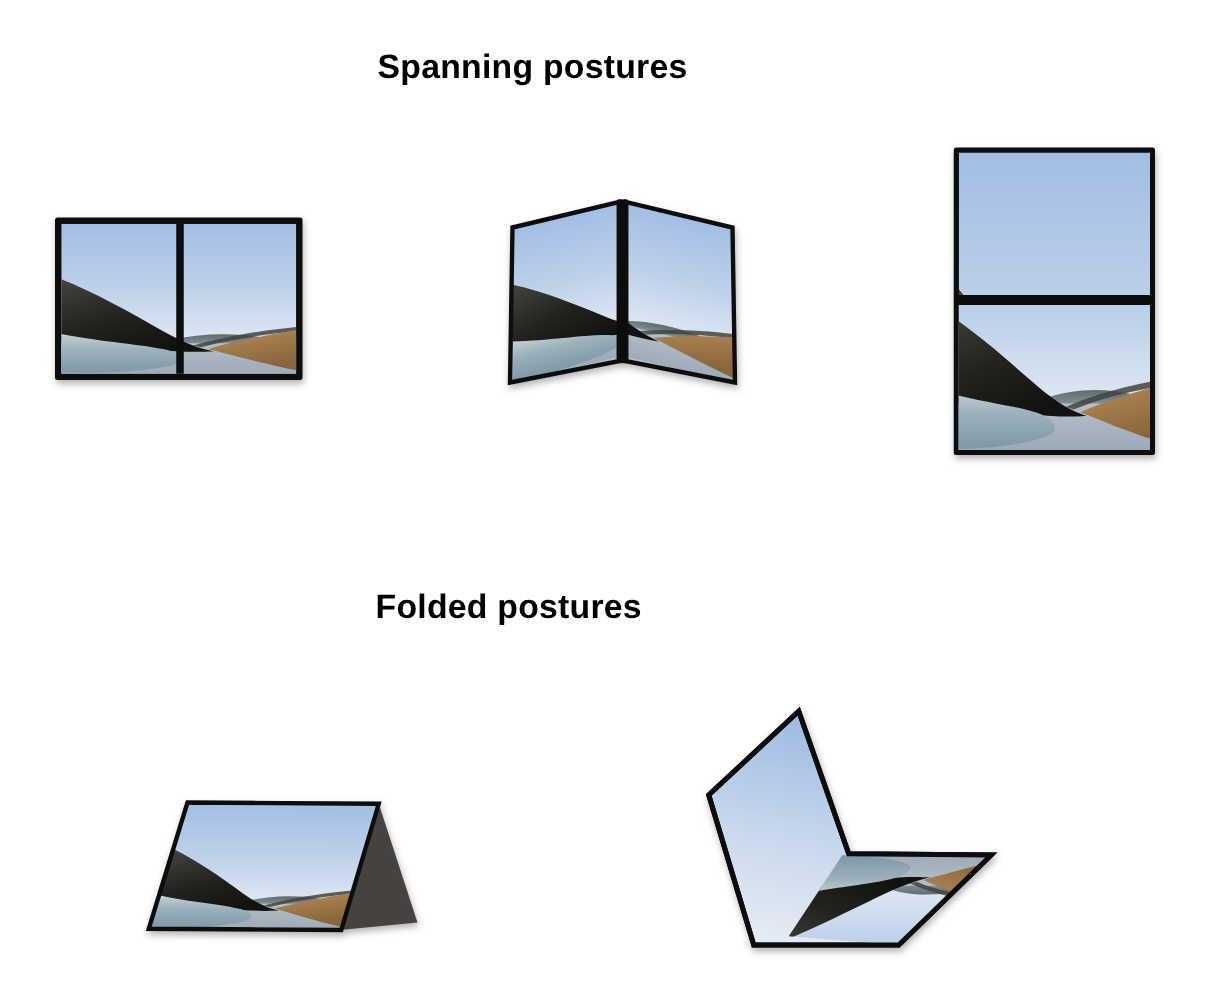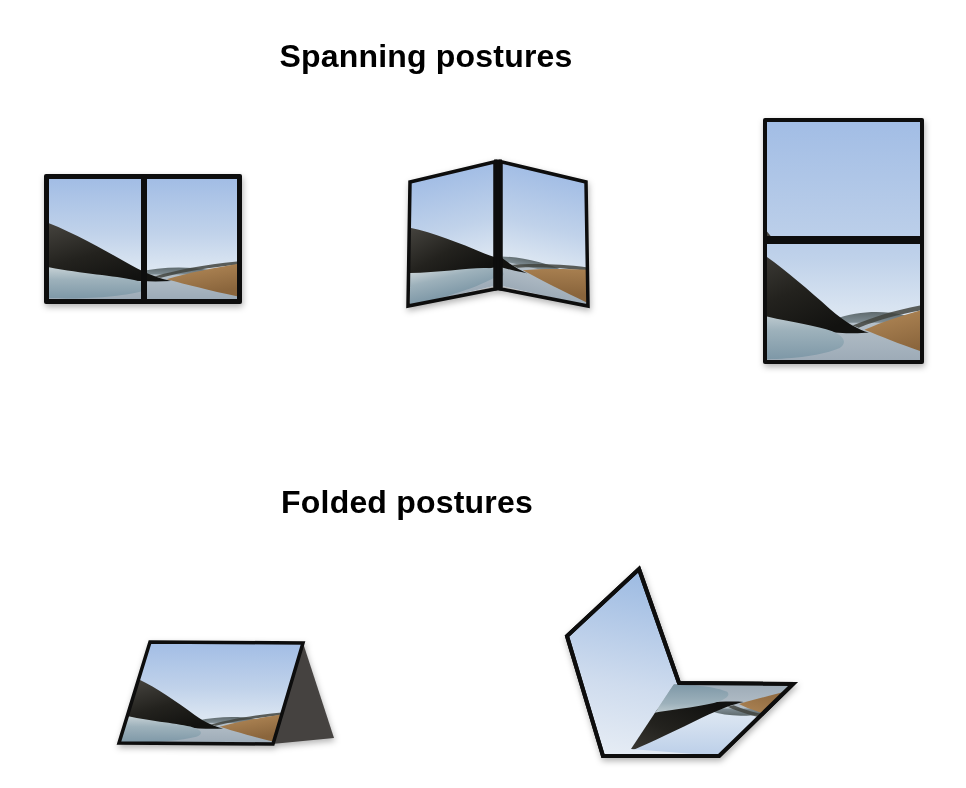--- a/index.html
+++ b/index.html
@@ -7,28 +7,28 @@
     width: 966px; height: 788px;
     background: var(--page-bg, #ffffff);
     font-family: "Liberation Sans", sans-serif;
     overflow: hidden;
   }
   .stage { position: relative; width: 966px; height: 788px; }
   .section-title {
     position: absolute;
     width: 400px;
     text-align: center;
-    font-size: 32px;
+    font-size: 27px;
     font-weight: 700;
     color: var(--heading, #000);
     letter-spacing: 0.2px;
     white-space: nowrap;
   }
   #title-spanning { left: 226px; top: 38px; }
-  #title-folded   { left: 207px; top: 484px; }
+  #title-folded   { left: 207px; top: 470px; }
   .device {
     position: absolute;
     filter: drop-shadow(1px 3px 3px rgba(0,0,0,0.30));
   }
   #device-flat      { left: 42px;  top: 172px; }
   #device-book      { left: 398px; top: 152px; }
   #device-portrait  { left: 758px; top: 113px; }
   #device-tent      { left: 106px; top: 634px; }
   #device-laptop    { left: 556px; top: 556px; }
   .hidden-defs { position: absolute; width: 0; height: 0; overflow: hidden; }

